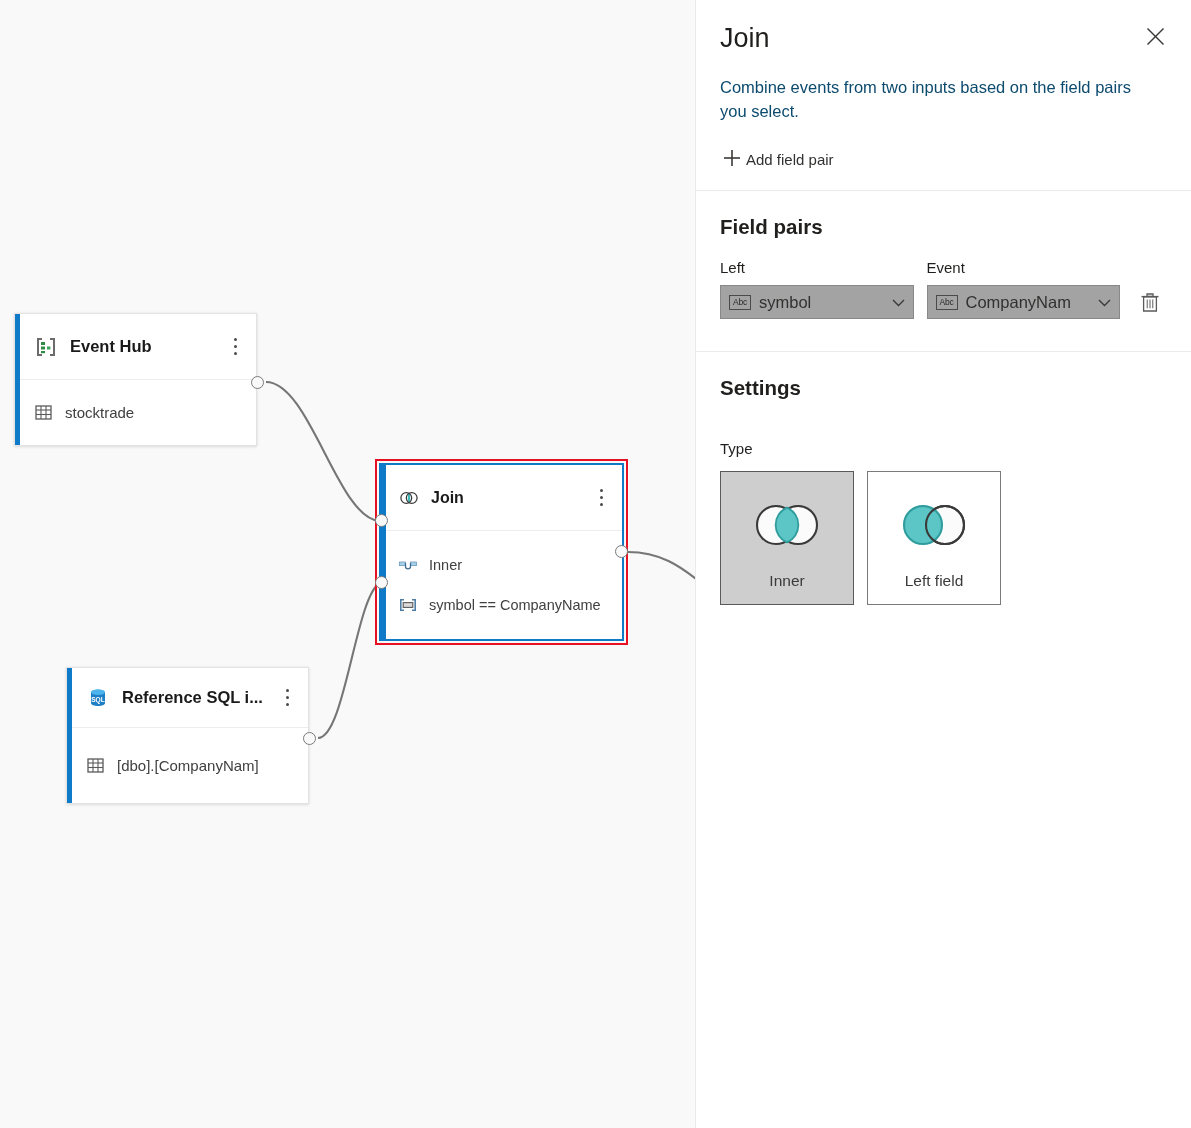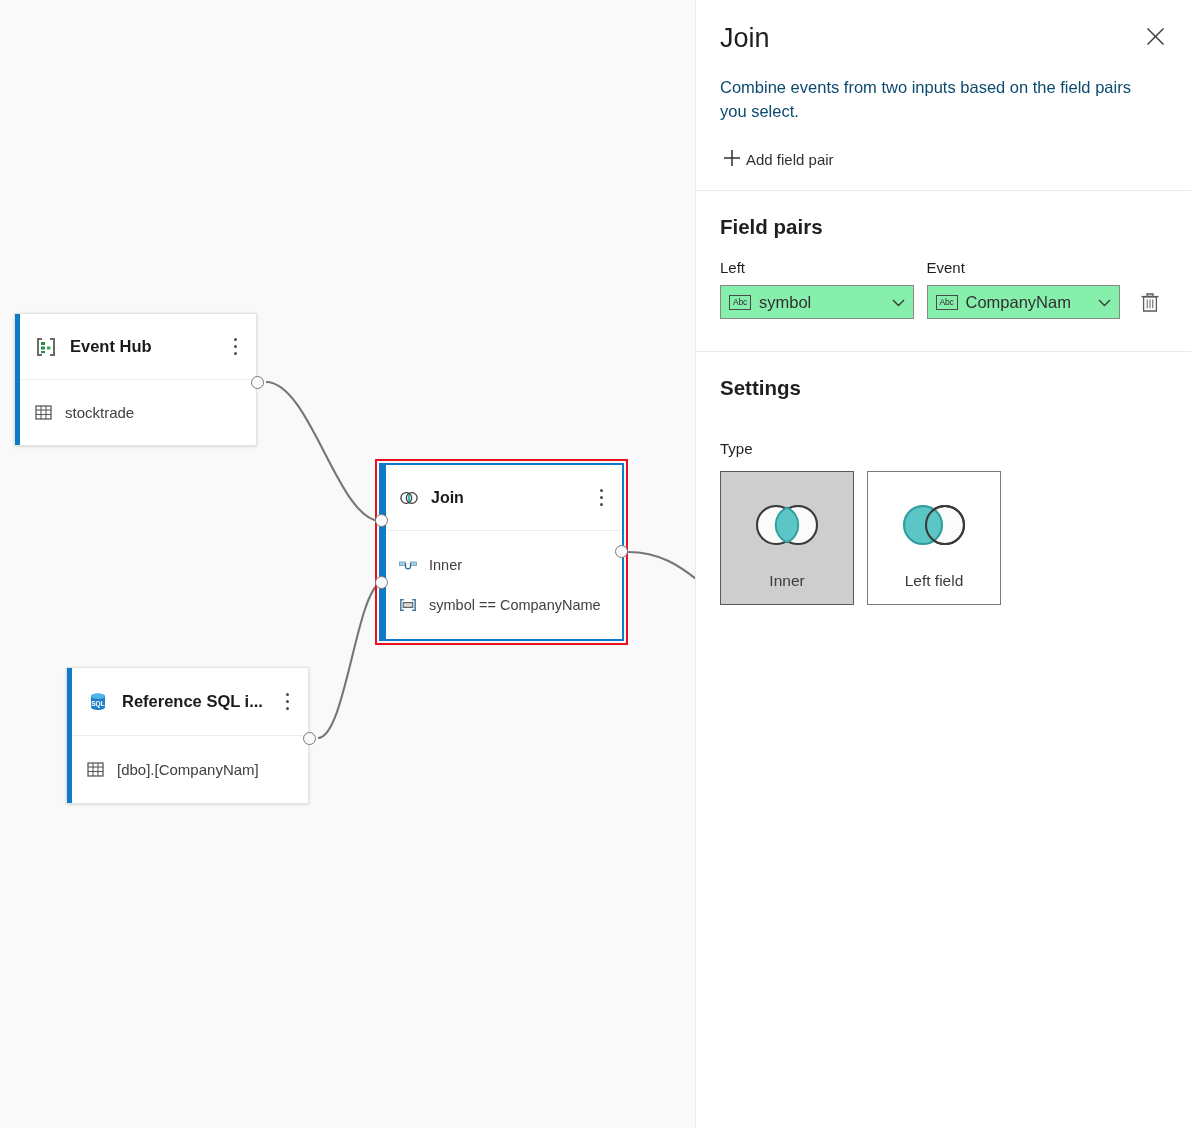--- a/index.html
+++ b/index.html
@@ -77,21 +77,21 @@
 
   
   .icn { flex: 0 0 auto; display: inline-flex; align-items: center; justify-content: center; }
 
   
   #node-eventhub { left: 14px; top: 313px; width: 243px; height: 133px; }
   #node-eventhub .node-header { height: 66px; }
 
   
   #node-refsql { left: 66px; top: 667px; width: 243px; height: 137px; }
-  #node-refsql .node-header { height: 68px; }
+  #node-refsql .node-header { height: 60px; }
 
   
   #node-join-wrap {
     position: absolute;
     left: 375px; top: 459px;
     width: 253px; height: 186px;
     border: 2px solid #e81123;
     background: transparent;
   }
   #node-join {
@@ -176,21 +176,21 @@
   }
 
   .pairs-row { display: flex; align-items: flex-end; gap: 13px; margin-top: 20px; }
   .pair-col { display: flex; flex-direction: column; gap: 9px; }
   .pair-col.left { width: 206px; }
   .pair-col.right { width: 206px; }
 
   .combo {
     height: 34px;
     border: 1px solid #8a8886;
-    background: #86efac;
+    background: #a3a3a3;
     display: flex;
     align-items: center;
     padding: 0 6px 0 8px;
     gap: 8px;
     cursor: pointer;
     overflow: hidden;
   }
   .combo-text {
     flex: 1;
     font-size: 16.5px;

